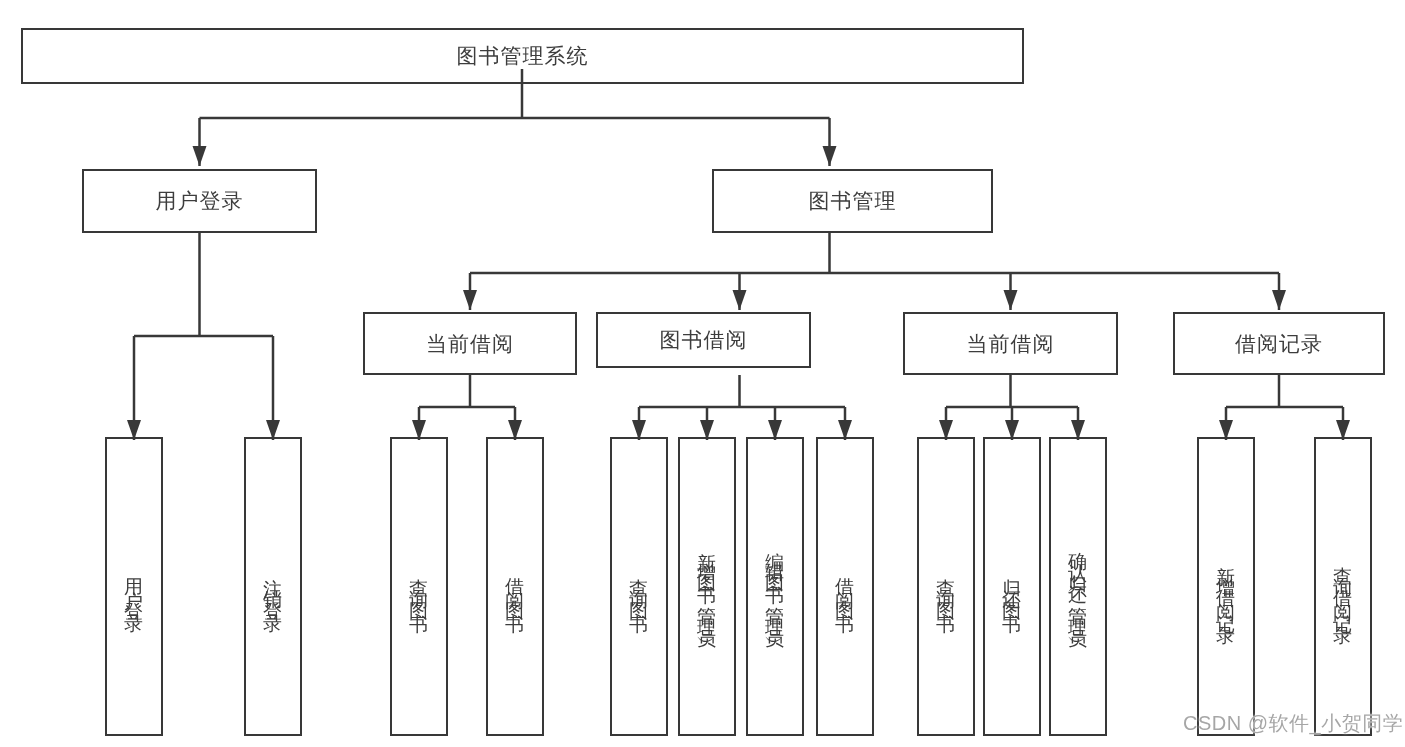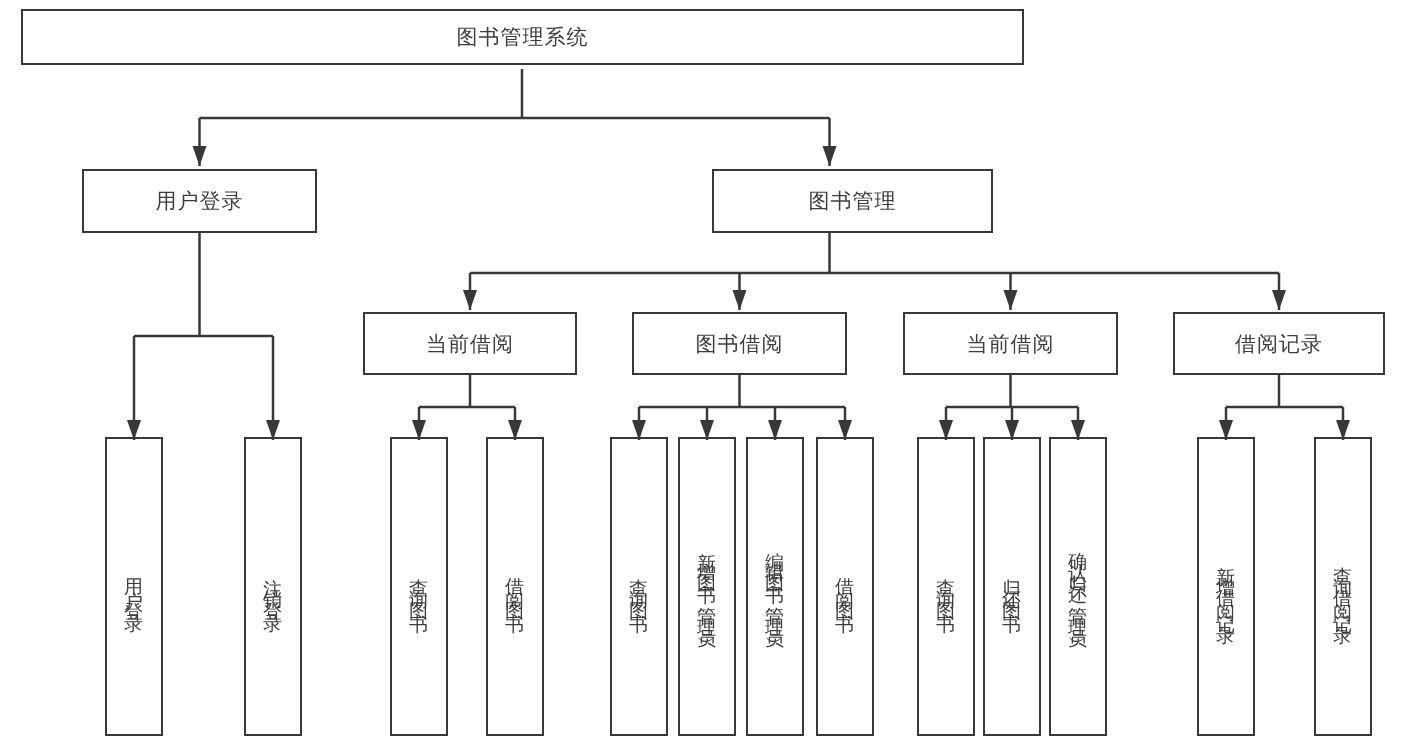--- a/index.html
+++ b/index.html
@@ -24,35 +24,35 @@
     position:absolute;left:1183px;top:710px;z-index:3;
     font-size:20px;color:rgba(150,150,150,0.85);white-space:nowrap;
     text-shadow:0 0 3px #ffffff, 0 0 1px #ffffff;letter-spacing:0.5px;
   }
 </style>
 </head>
 <body>
 
 <div class="stage">
 
-  <div class="box" style="left:21px;top:9px;width:1003px;height:56px">
+  <div class="box" style="left:21px;top:28px;width:1003px;height:56px">
     <span class="hlabel">图书管理系统</span>
   </div>
 
   <div class="box" style="left:82px;top:169px;width:235px;height:64px">
     <span class="hlabel">用户登录</span>
   </div>
   <div class="box" style="left:712px;top:169px;width:281px;height:64px">
     <span class="hlabel">图书管理</span>
   </div>
 
   <div class="box" style="left:363px;top:312px;width:214px;height:63px">
     <span class="hlabel">当前借阅</span>
   </div>
-  <div class="box" style="left:632px;top:312px;width:215px;height:63px">
+  <div class="box" style="left:596px;top:312px;width:215px;height:56px">
     <span class="hlabel">图书借阅</span>
   </div>
   <div class="box" style="left:1173px;top:312px;width:212px;height:63px">
     <span class="hlabel">借阅记录</span>
   </div>
   <div class="box" style="left:903px;top:312px;width:215px;height:63px">
     <span class="hlabel">当前借阅</span>
   </div>
 
   <div class="box leaf" style="left:105px">
@@ -133,14 +133,15 @@
     <path class="wire" d="M1010.5,375 V407 M946,407 H1078"></path>
     <path class="wire" d="M946,407 V440" marker-end="url(#arrow)"></path>
     <path class="wire" d="M1012,407 V440" marker-end="url(#arrow)"></path>
     <path class="wire" d="M1078,407 V440" marker-end="url(#arrow)"></path>
 
     <path class="wire" d="M1279,375 V407 M1226,407 H1343"></path>
     <path class="wire" d="M1226,407 V440" marker-end="url(#arrow)"></path>
     <path class="wire" d="M1343,407 V440" marker-end="url(#arrow)"></path>
   </svg>
 
+  <div class="watermark">CSDN @软件_小贺同学</div>
 
 </div>
 
 </body></html>

